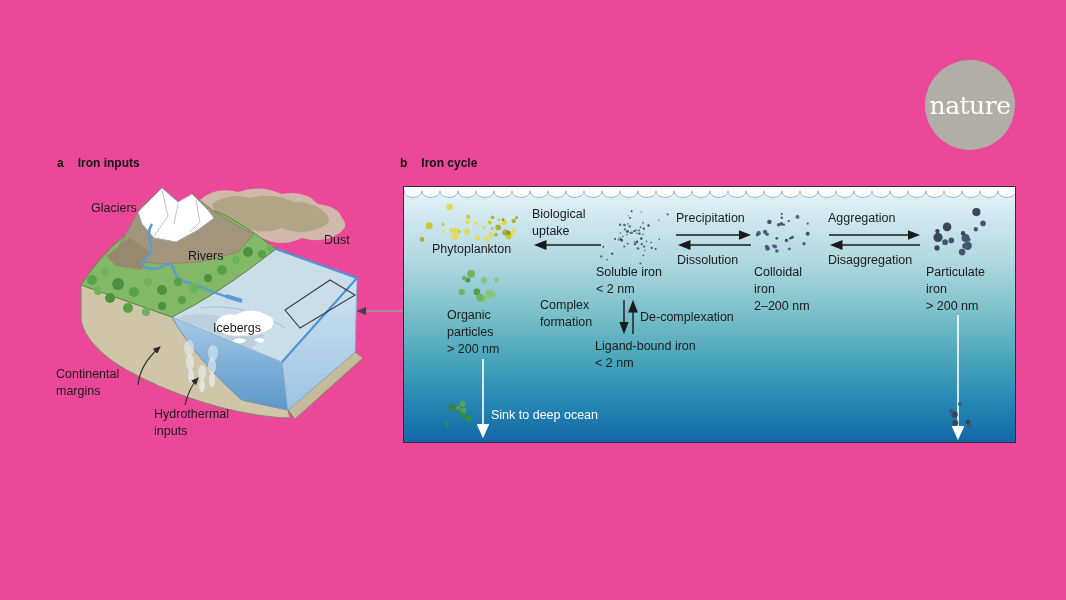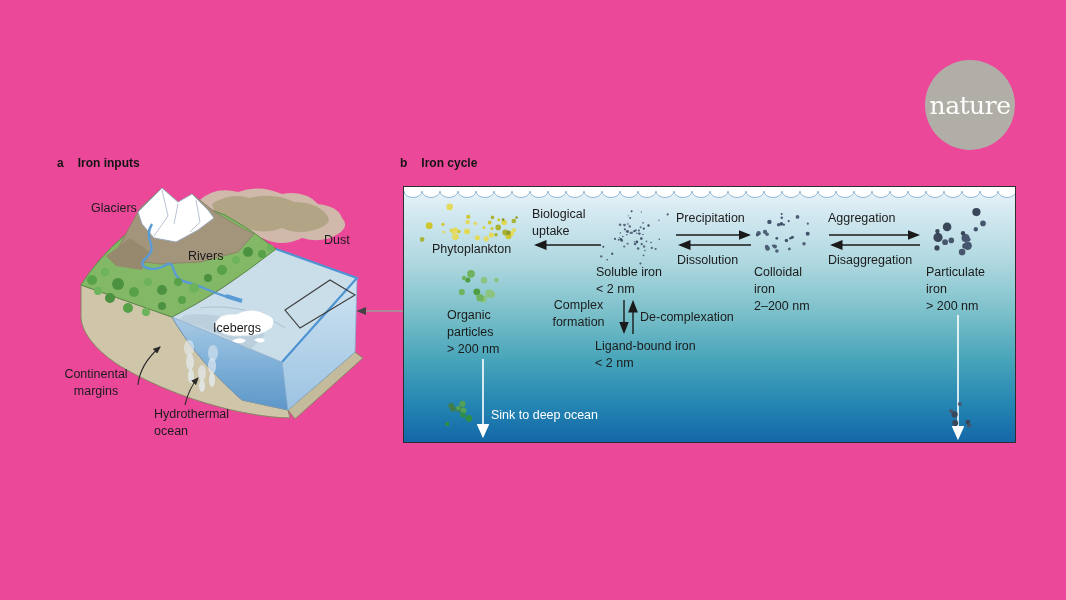--- a/index.html
+++ b/index.html
@@ -2,21 +2,21 @@
 <html><head>
 <meta charset="utf-8">
 <style>
   html,body{margin:0;padding:0;}
   body{font-family:"Liberation Sans", sans-serif;}
   #stage{position:relative;width:1066px;height:600px;background:#ec4899;overflow:hidden;}
   .heading{position:absolute;font-size:12px;font-weight:bold;color:#141414;white-space:nowrap;}
   .heading .plabel{margin-right:14px;}
   .lbl{position:absolute;font-size:12.5px;line-height:1.36;color:#1b1b1b;white-space:nowrap;}
   .ml{white-space:pre-line;}
-  .right{text-align:center;}
+  .right{text-align:left;}
   .white{color:#ffffff;}
   #logo{position:absolute;left:925px;top:60px;width:90px;height:90px;border-radius:50%;
         background:#b1aea7;display:flex;align-items:center;justify-content:center;}
   #logo span{font-family:"DejaVu Serif", serif;color:#fdfdfb;font-size:25px;letter-spacing:-0.5px;}
   #panelA{position:absolute;left:50px;top:160px;width:360px;height:300px;}
   #panelB{position:absolute;left:403px;top:186px;width:613px;height:257px;
           border:1.5px solid #2e2e30;box-sizing:border-box;
           background:linear-gradient(180deg,#eaf4f9 0%,#d4e9f1 10%,#aed7df 30%,#79bfc9 50%,
                      #47a4b9 68%,#2384b2 86%,#1467a7 100%);}
   #panelB svg.overlay{position:absolute;left:0;top:0;}
@@ -139,21 +139,21 @@
     <path d="M135,245 Q139,228 148,218" fill="none" stroke="#2a2a2a" stroke-width="1.1" marker-end="url(#ahA)"></path>
   </svg>
 
   <div class="lbl" style="left:91px;top:200px;">Glaciers</div>
   <div class="lbl" style="left:324px;top:204px;margin-top:28px;">Dust</div>
   <div class="lbl" style="left:188px;top:248px;">Rivers</div>
   <div class="lbl" style="left:213px;top:276px;margin-top:44px;">Icebergs</div>
   <div class="lbl ml right" style="left:56px;top:366px;width:80px;white-space:pre-line;">Continental
 margins</div>
   <div class="lbl ml" style="left:154px;top:406px;">Hydrothermal
-ocean</div>
+inputs</div>
 
   <div id="panelB">
 
     <svg id="waves" width="613" height="14">
       <path id="waveFill" fill="#ffffff" d="M0,4 a9,6.5 0 0 0 18,0 a9,6.5 0 0 0 18,0 a9,6.5 0 0 0 18,0 a9,6.5 0 0 0 18,0 a9,6.5 0 0 0 18,0 a9,6.5 0 0 0 18,0 a9,6.5 0 0 0 18,0 a9,6.5 0 0 0 18,0 a9,6.5 0 0 0 18,0 a9,6.5 0 0 0 18,0 a9,6.5 0 0 0 18,0 a9,6.5 0 0 0 18,0 a9,6.5 0 0 0 18,0 a9,6.5 0 0 0 18,0 a9,6.5 0 0 0 18,0 a9,6.5 0 0 0 18,0 a9,6.5 0 0 0 18,0 a9,6.5 0 0 0 18,0 a9,6.5 0 0 0 18,0 a9,6.5 0 0 0 18,0 a9,6.5 0 0 0 18,0 a9,6.5 0 0 0 18,0 a9,6.5 0 0 0 18,0 a9,6.5 0 0 0 18,0 a9,6.5 0 0 0 18,0 a9,6.5 0 0 0 18,0 a9,6.5 0 0 0 18,0 a9,6.5 0 0 0 18,0 a9,6.5 0 0 0 18,0 a9,6.5 0 0 0 18,0 a9,6.5 0 0 0 18,0 a9,6.5 0 0 0 18,0 a9,6.5 0 0 0 18,0 a9,6.5 0 0 0 18,0 a9,6.5 0 0 0 18,0 L630,0 L0,0 Z"></path>
       <path id="waveLine" fill="none" stroke="#8fb9d6" stroke-width="1" d="M0,4 a9,6.5 0 0 0 18,0 a9,6.5 0 0 0 18,0 a9,6.5 0 0 0 18,0 a9,6.5 0 0 0 18,0 a9,6.5 0 0 0 18,0 a9,6.5 0 0 0 18,0 a9,6.5 0 0 0 18,0 a9,6.5 0 0 0 18,0 a9,6.5 0 0 0 18,0 a9,6.5 0 0 0 18,0 a9,6.5 0 0 0 18,0 a9,6.5 0 0 0 18,0 a9,6.5 0 0 0 18,0 a9,6.5 0 0 0 18,0 a9,6.5 0 0 0 18,0 a9,6.5 0 0 0 18,0 a9,6.5 0 0 0 18,0 a9,6.5 0 0 0 18,0 a9,6.5 0 0 0 18,0 a9,6.5 0 0 0 18,0 a9,6.5 0 0 0 18,0 a9,6.5 0 0 0 18,0 a9,6.5 0 0 0 18,0 a9,6.5 0 0 0 18,0 a9,6.5 0 0 0 18,0 a9,6.5 0 0 0 18,0 a9,6.5 0 0 0 18,0 a9,6.5 0 0 0 18,0 a9,6.5 0 0 0 18,0 a9,6.5 0 0 0 18,0 a9,6.5 0 0 0 18,0 a9,6.5 0 0 0 18,0 a9,6.5 0 0 0 18,0 a9,6.5 0 0 0 18,0 a9,6.5 0 0 0 18,0"></path>
     </svg>
 
     <svg class="overlay" width="610" height="254" viewBox="0 0 610 254">
       <defs>

